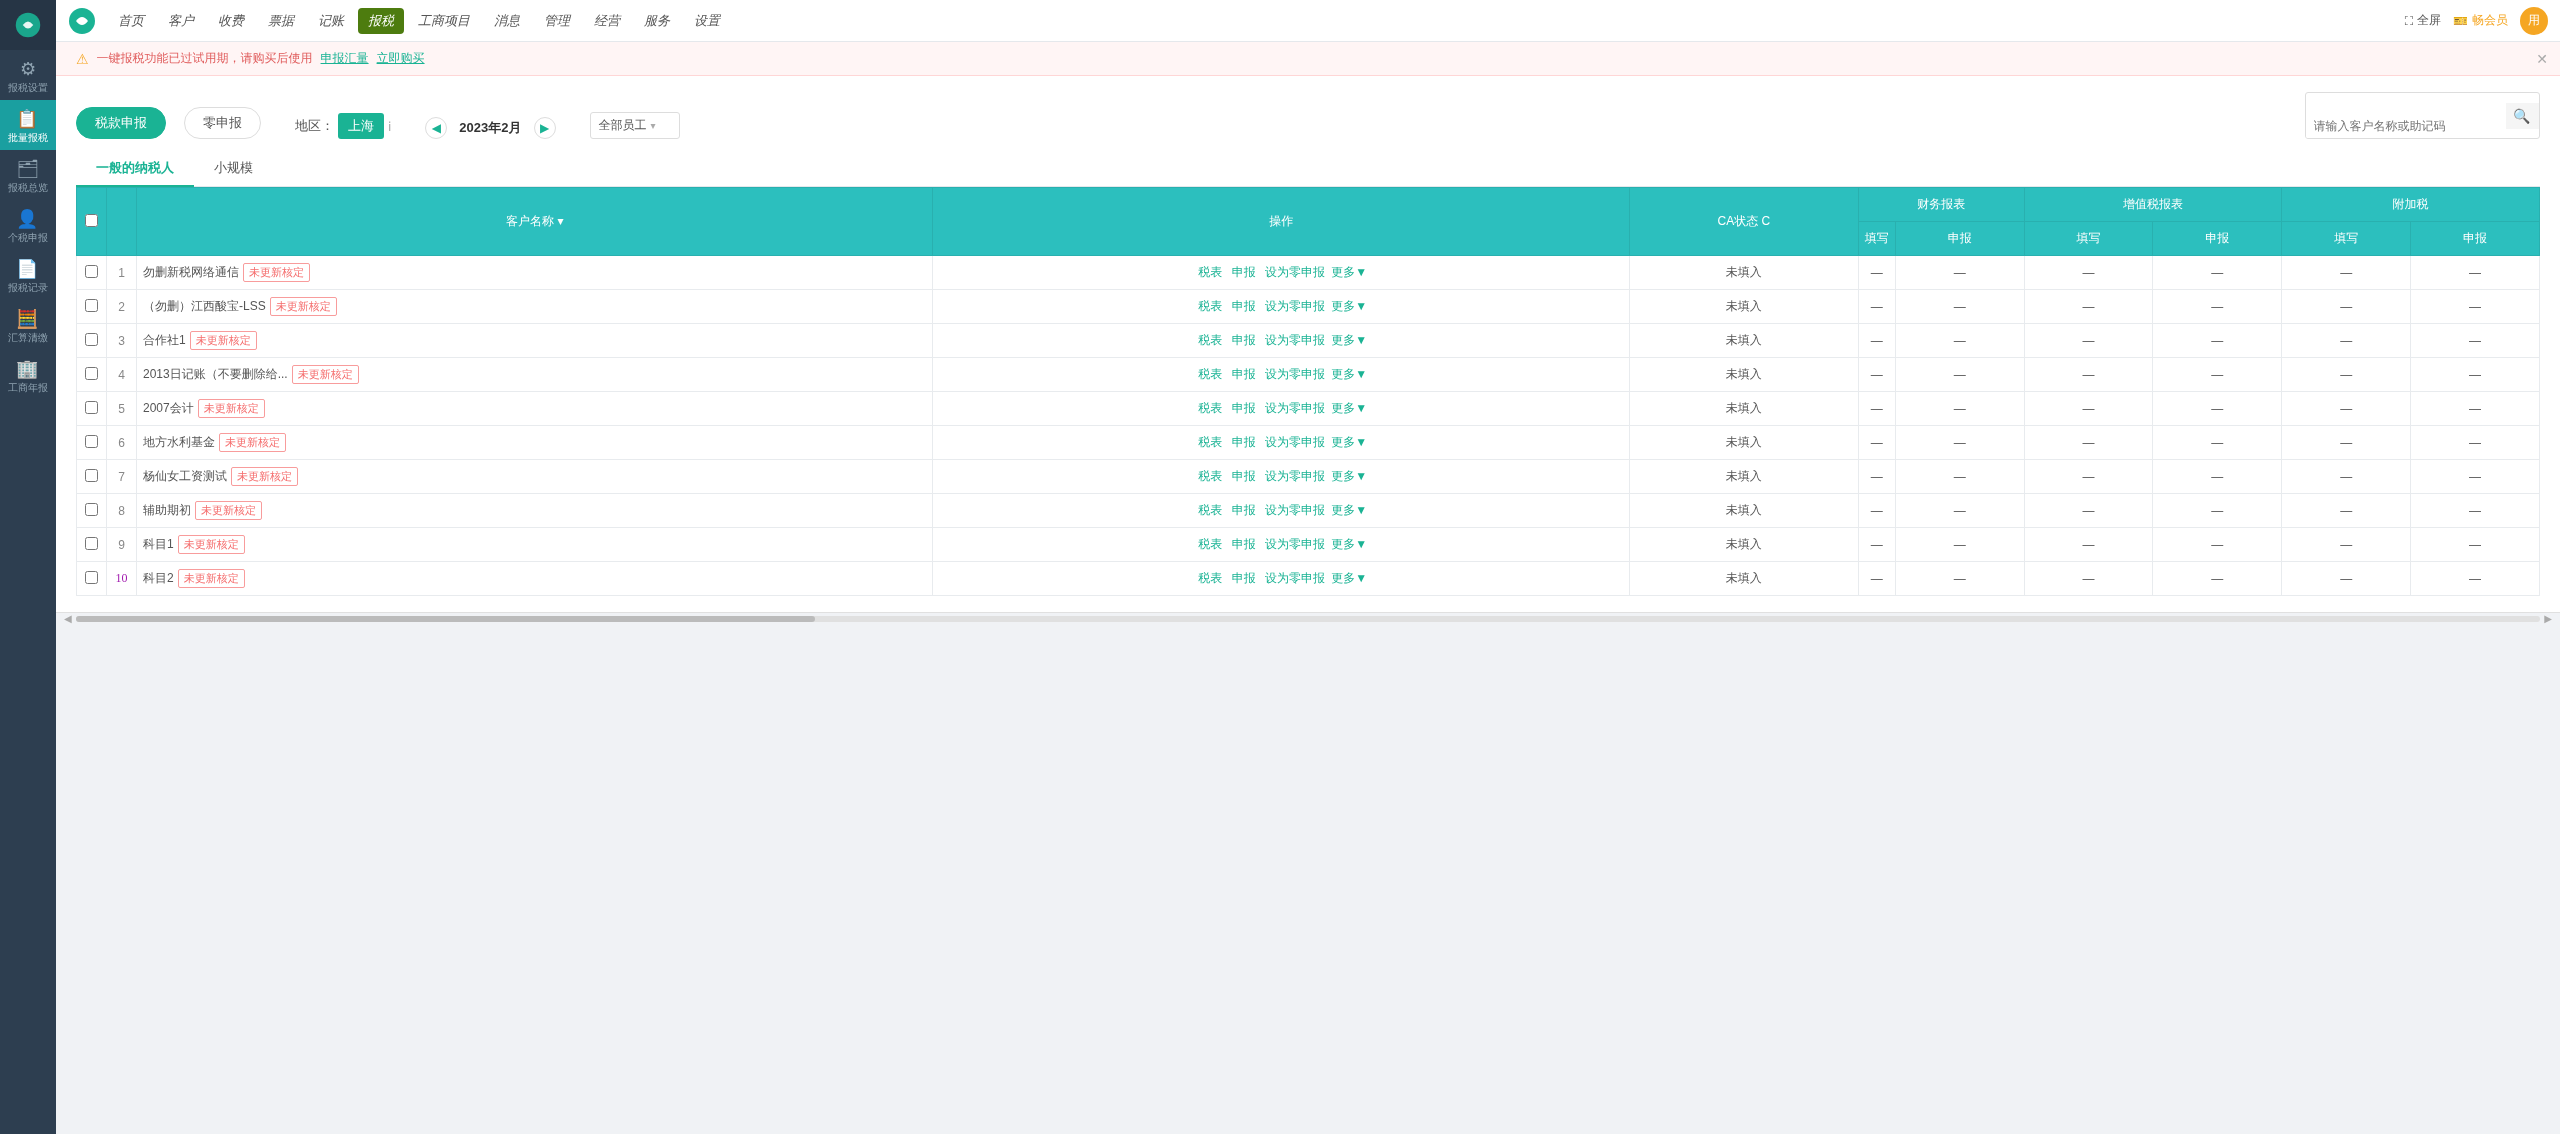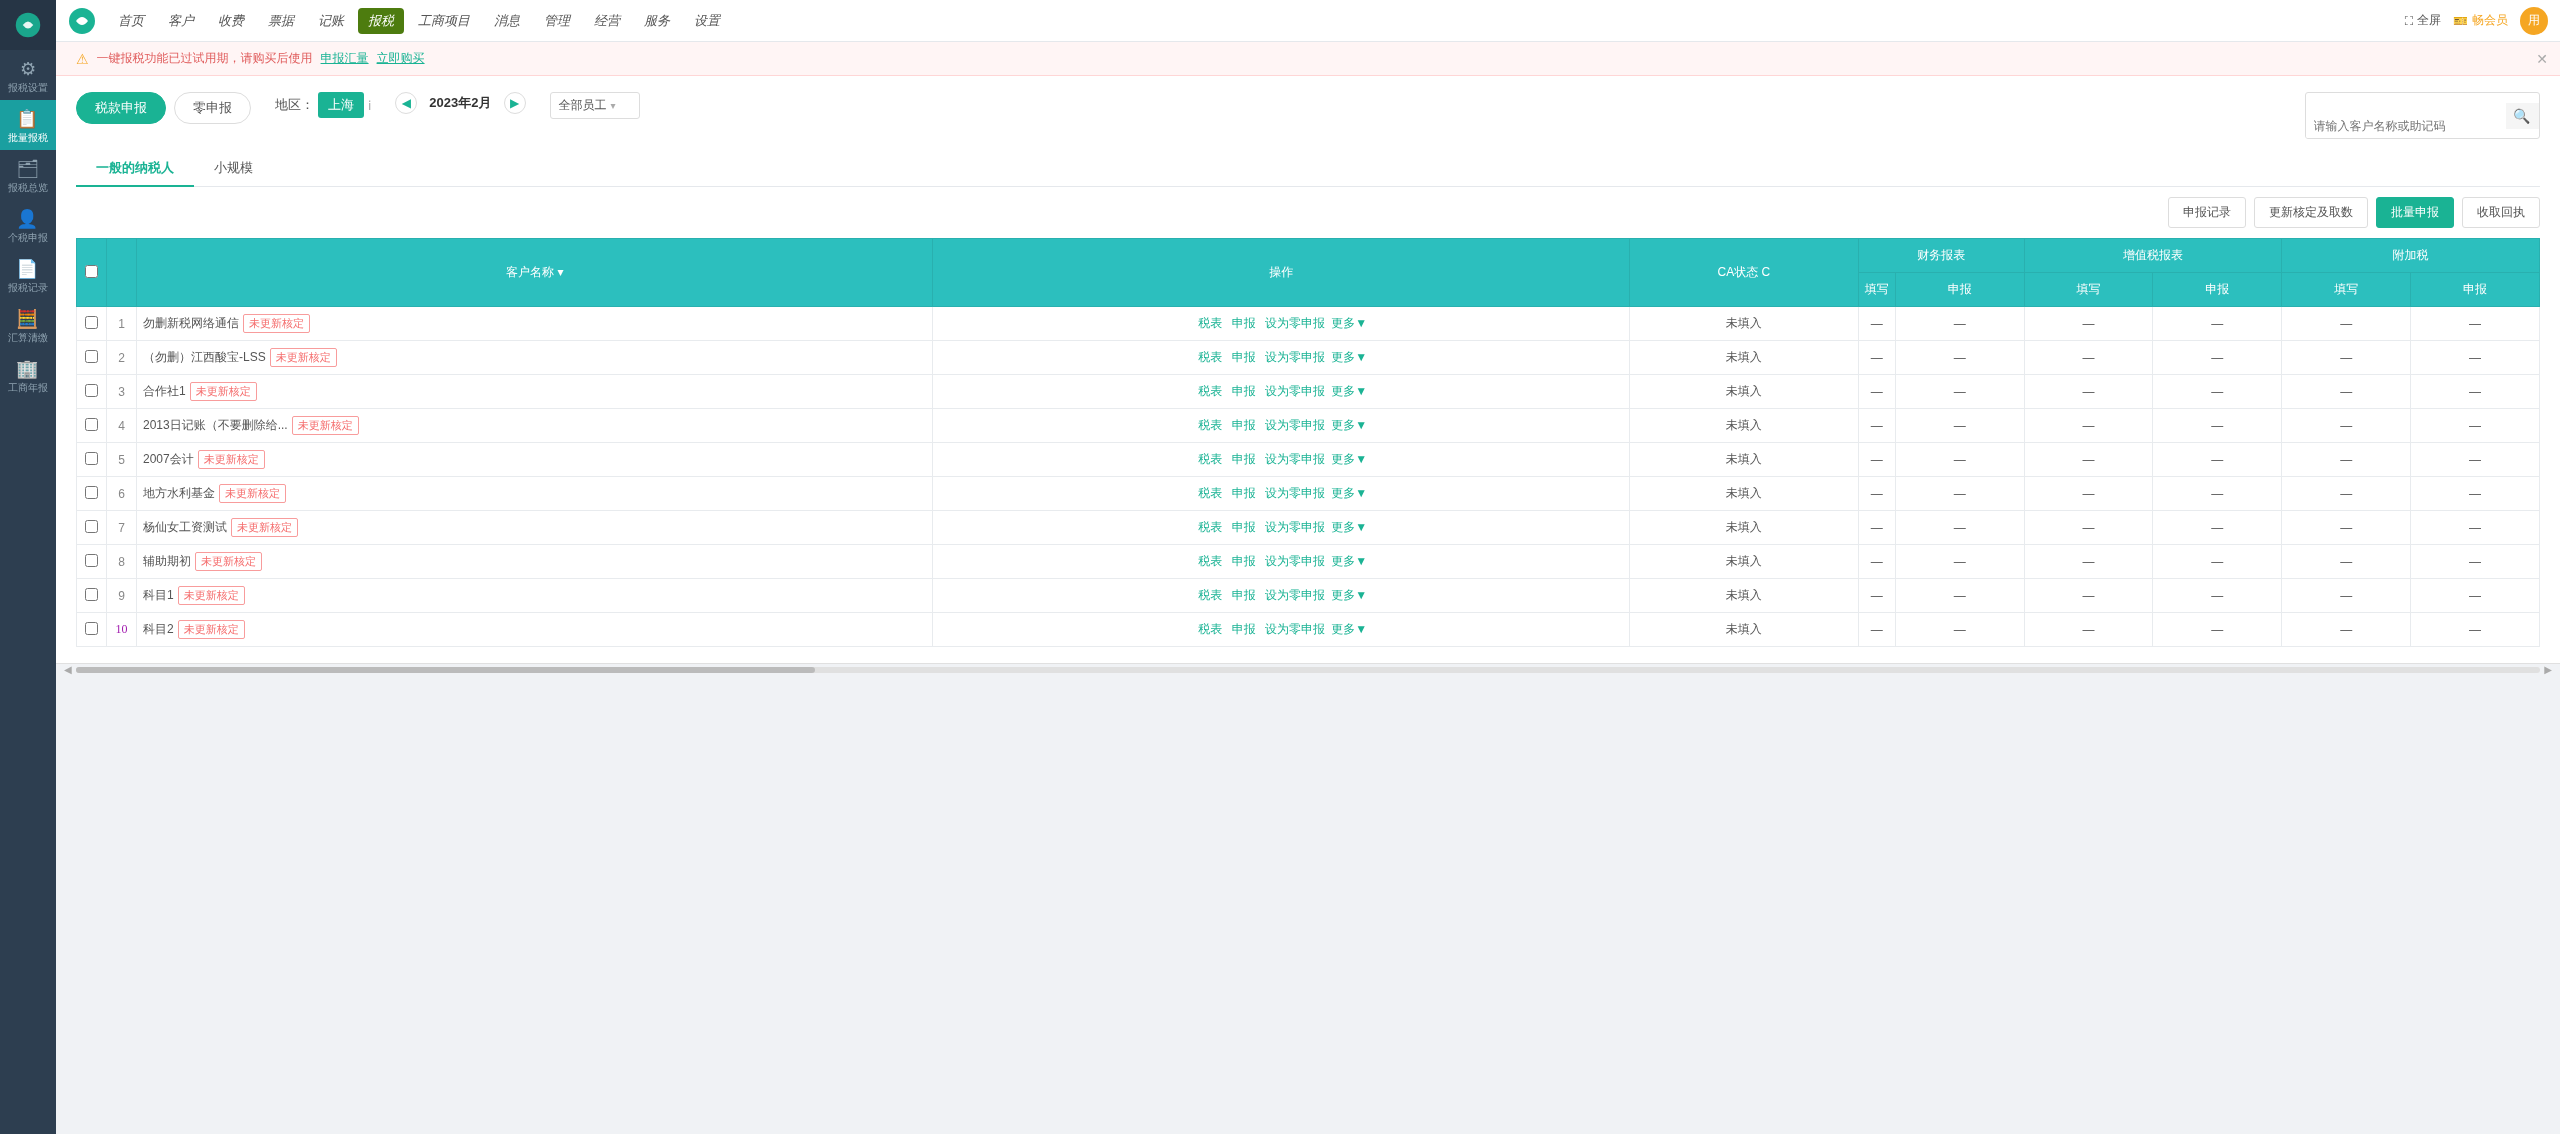--- a/index.html
+++ b/index.html
@@ -107,22 +107,22 @@
     
     .card {
       background: #fff;
       margin: 0;
       padding: 16px 20px;
     }
 
     
     .tabs-row {
       display: flex;
-      align-items: flex-start;
-      gap: 8px;
+      align-items: flex-end;
+      gap: 18px;
       margin-bottom: 12px;
     }
     .tab-btn {
       padding: 6px 18px;
       border-radius: 20px;
       border: 1px solid #ddd;
       background: #fff;
       cursor: pointer;
       font-size: 13px;
       color: #555;
@@ -379,26 +379,20 @@
           <input type="text" placeholder="请输入客户名称或助记码" style="">
           <button class="search-btn">🔍</button>
         </div>
       </div>
 
       <div class="sub-tabs-row">
         <div class="sub-tab active">一般的纳税人</div>
         <div class="sub-tab">小规模</div>
       </div>
 
-      <div class="action-row">
-        <button class="action-btn">申报记录</button>
-        <button class="action-btn">更新核定及取数</button>
-        <button class="action-btn primary">批量申报</button>
-        <button class="action-btn">收取回执</button>
-      </div>
 
       <div style="overflow-x: auto;">
         <table class="data-table">
           <thead>
             <tr class="header-row-1">
               <th rowspan="2">
                 <input type="checkbox" style="">
               </th>
               <th rowspan="2" style="width:30px;"></th>
               <th rowspan="2" style="min-width:160px;">

